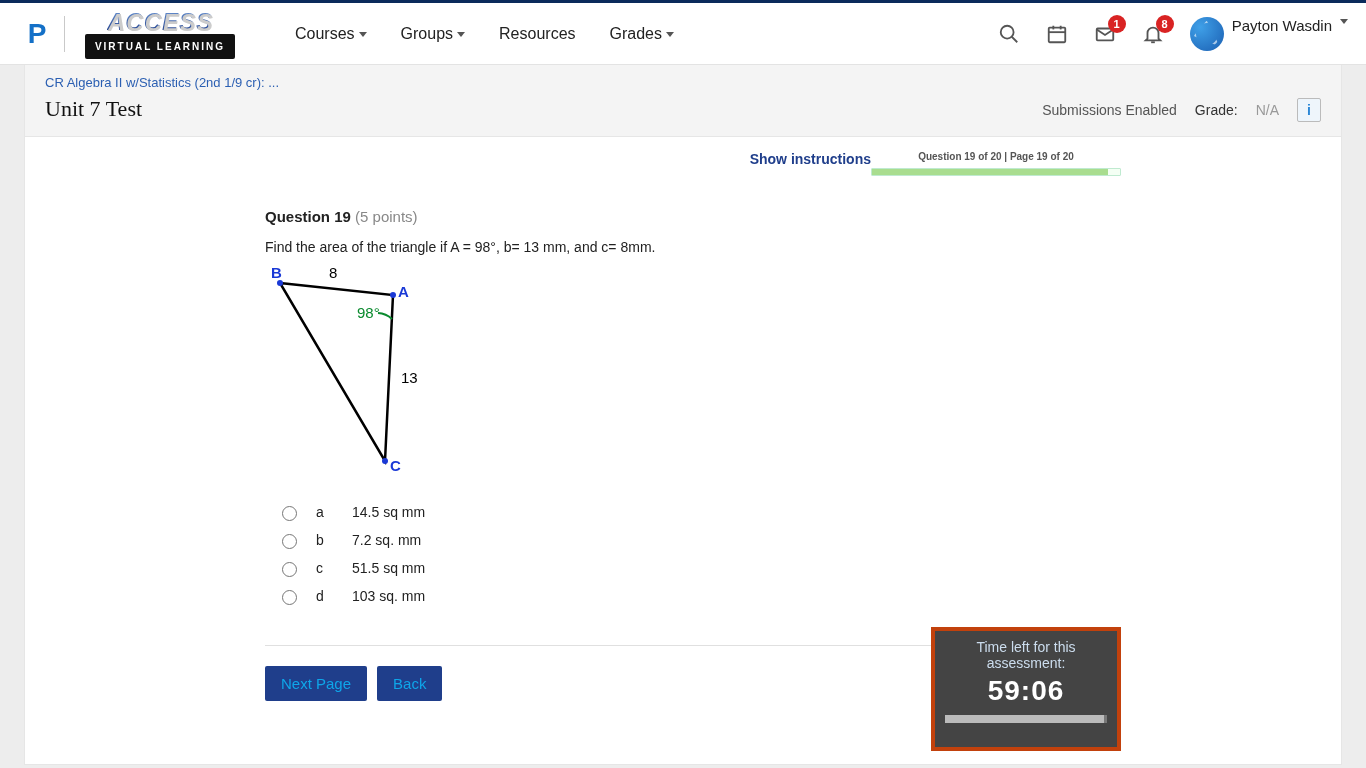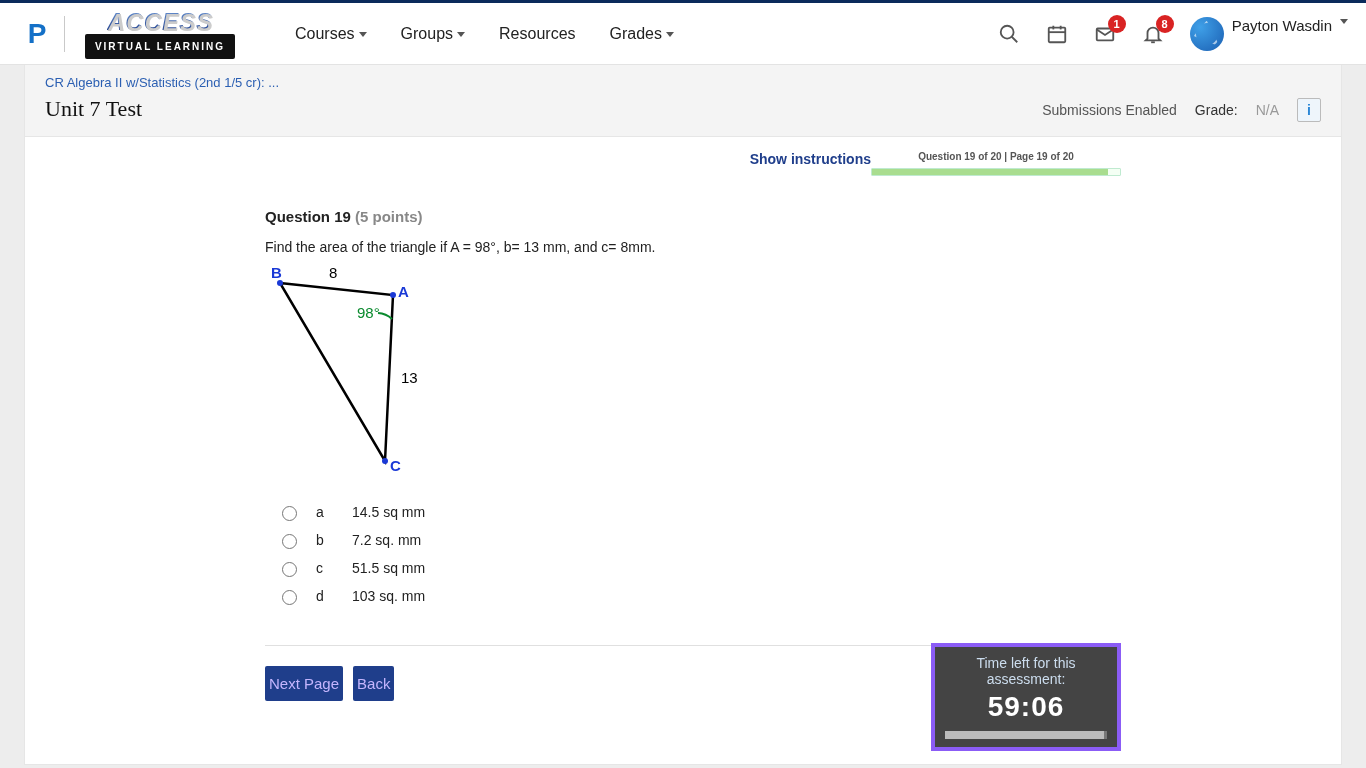--- a/index.html
+++ b/index.html
@@ -51,34 +51,34 @@
   
   .content{padding:14px 220px 60px 240px;position:relative}
   .topline{display:flex;justify-content:flex-end;align-items:flex-start}
   .instructions{color:var(--blue);font-size:14px;font-weight:700;cursor:pointer}
   .progress-wrap{text-align:center;color:#555;font-size:10px}
   .progress-text{font-weight:700}
   .progress{margin-top:6px;width:250px;height:8px;border:1px solid #bfead0;background:#f4fff4;border-radius:1px;overflow:hidden}
   .progress>div{height:100%;background:var(--green);width:95%}
   .q-head{margin-top:32px;font-size:15px}
   .q-head b{color:#222}
-  .q-head .pts{color:#888;font-weight:700}
+  .q-head .pts{color:#888;font-weight:400}
   .prompt{margin-top:14px;font-size:14px;color:#222}
   .figure{margin-top:8px}
   .figure svg{display:block}
   .choices{margin-top:30px;margin-left:12px}
   .choice{display:flex;align-items:center;gap:16px;font-size:14px;color:#222;margin-bottom:10px}
   .choice input{width:15px;height:15px}
   .choice .letter{width:20px}
   hr.sep{margin:40px 0 20px;border:none;border-top:1px solid #e0e0e0}
   .nav-buttons{display:flex;gap:10px}
-  .btn{background:#1f3e8b;color:#c4b5fd;border:none;padding:9px 4px;font-size:15px;border-radius:2px;cursor:pointer}
-
-  
-  .timer{position:absolute;right:220px;bottom:10px;width:190px;background:#444;border:4px solid #8b5cf6;padding:8px 10px 8px;text-align:center;color:#cde;font-size:14px}
+  .btn{background:#1f3e8b;color:#0ea5e9;border:none;padding:9px 16px;font-size:15px;border-radius:2px;cursor:pointer}
+
+  
+  .timer{position:absolute;right:220px;bottom:10px;width:190px;background:#444;border:4px solid #c2410c;padding:8px 10px 24px;text-align:center;color:#cde;font-size:14px}
   .timer .big{color:#fff;font-size:28px;font-weight:700;letter-spacing:1px;margin-top:4px}
   .timer .bar{margin-top:8px;height:8px;background:#777}
   .timer .bar>div{height:100%;width:98%;background:#bbb}
 </style>
 </head>
 <body>
 
 <div class="topbar"></div>
 
 <header>
@@ -142,21 +142,21 @@
       <div class="avatar"></div>
       <span class="user-name">Payton Wasdin</span>
       <span class="chev"></span>
     </div>
   </div>
 </header>
 
 <div class="frame">
   <div class="breadcrumb-bar">
     <div class="crumb-left">
-      <div class="crumb">CR Algebra II w/Statistics (2nd 1/5 cr): ...</div>
+      <div class="crumb">CR Algebra II w/Statistics (2nd 1/9 cr): ...</div>
       <div class="title">Unit 7 Test</div>
     </div>
     <div class="crumb-right">
       <span>Submissions Enabled</span>
       <span class="grade-label">Grade:</span>
       <span class="grade-val">N/A</span>
       <span class="info-chip">i</span>
     </div>
   </div>
 

